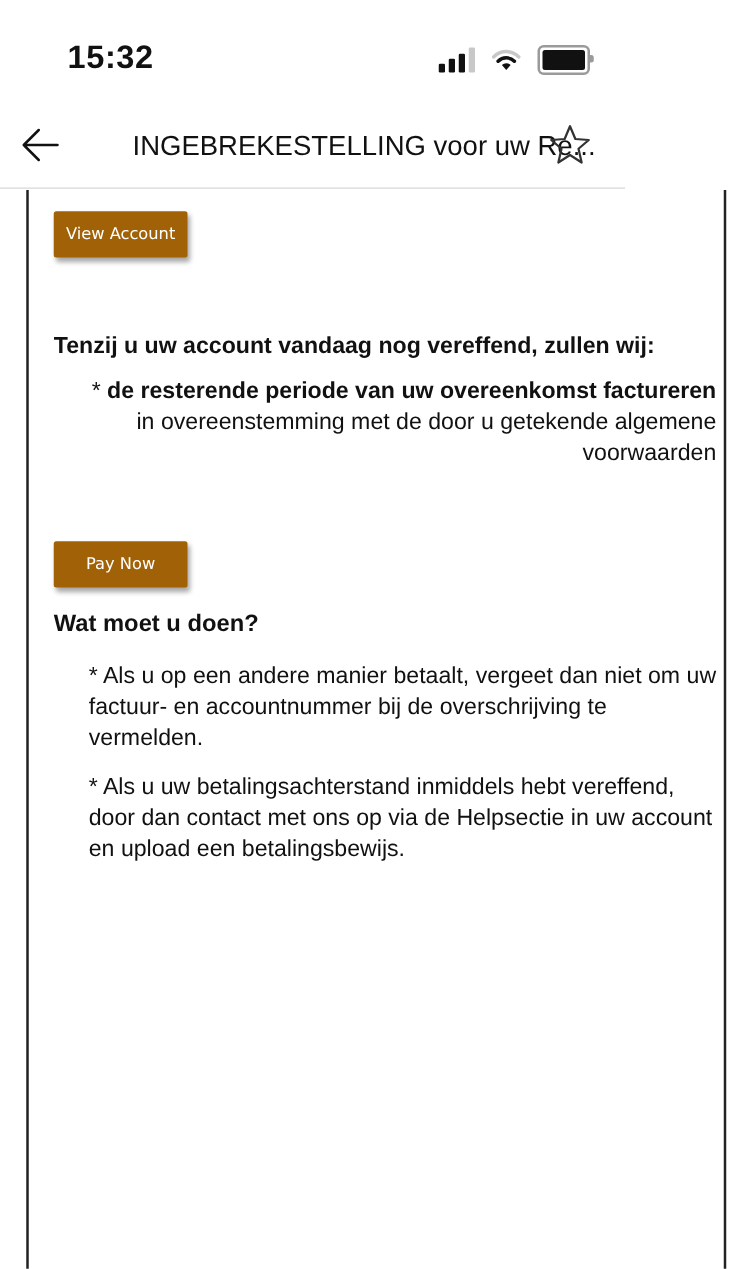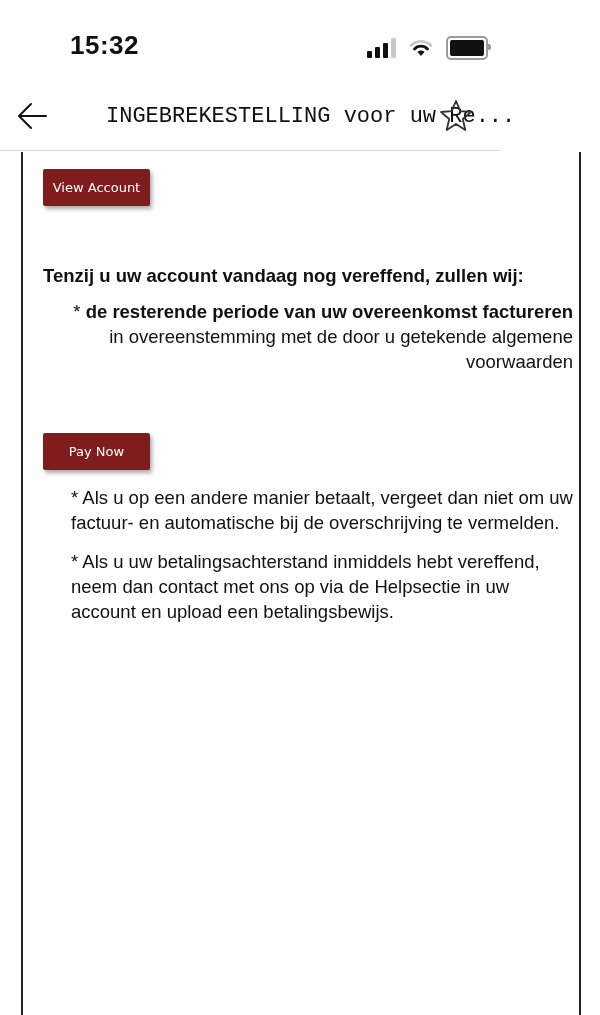--- a/index.html
+++ b/index.html
@@ -4,21 +4,21 @@
   <style>
     html, body { margin: 0; padding: 0; }
     body {
       width: 600px; height: 1015px; overflow: hidden;
       background: #ffffff;
       font-family: "Liberation Sans", sans-serif;
       color: #111;
       position: relative;
     }
     .status-bar {
-      position: absolute; left: 16px; top: 0; width: 500px; height: 90px;
+      position: absolute; left: 0; top: 0; width: 500px; height: 90px;
     }
     .status-time {
       position: absolute; left: 54px; top: 30px;
       font-size: 26px; font-weight: bold; letter-spacing: 0.5px;
     }
     .status-icons {
       position: absolute; right: 28px; top: 36px; display: flex; align-items: center; gap: 12px;
     }
     .signal { display: flex; align-items: flex-end; gap: 3px; height: 20px; }
     .signal span { width: 5px; background: #111; border-radius: 1px; }
@@ -29,38 +29,37 @@
       padding: 2px; box-sizing: content-box;
     }
     .battery .fill { width: 100%; height: 100%; background: #111; border-radius: 2px; }
     .battery::after {
       content: ""; position: absolute; right: -5px; top: 6px; width: 3px; height: 6px;
       background: #9a9a9a; border-radius: 0 2px 2px 0;
     }
     .nav-bar {
       position: absolute; left: 0; top: 90px; width: 500px; height: 60px;
       border-bottom: 1px solid #d8d8d8;
-      font-family: Liberation Mono, monospace;
     }
     .back-btn { position: absolute; left: 14px; top: 8px; width: 36px; height: 36px; }
     .nav-title {
       position: absolute; left: 106px; top: 14px;
       font-size: 22px; color: #111; white-space: nowrap;
     }
     .star-btn { position: absolute; right: 26px; top: 8px; width: 36px; height: 36px; }
     .email-frame {
       position: absolute; left: 21px; top: 152px; width: 556px; height: 880px;
       border-left: 2px solid #222; border-right: 2px solid #222;
     }
     .content {
       position: absolute; left: 43px; top: 169px; width: 530px;
       font-size: 18.5px; line-height: 25px;
     }
     .btn {
-      display: inline-block; background: #7f1d1d; color: #fff;
+      display: inline-block; background: #a16207; color: #fff;
       font-size: 13px; width: 107px; height: 37px; line-height: 37px; text-align: center;
       border-radius: 2px; box-shadow: 2px 3px 4px rgba(0,0,0,0.35);
       font-family: "DejaVu Sans", sans-serif;
     }
     p { margin: 0; }
     .para1 { margin-top: 26px; }
     .para2 { margin-top: 57px; font-weight: bold; }
     .bullet { margin-left: 28px; margin-top: 14px; text-align: right; }
     .bullet.first { margin-top: 11px; }
     .pay-wrap { margin-top: 59px; }
@@ -109,16 +108,17 @@
 
   <p class="para2">Tenzij u uw account vandaag nog vereffend, zullen wij:</p>
 
   <p class="bullet first"><span>* </span><b>de resterende periode van uw overeenkomst factureren</b><span> in overeenstemming met de door u getekende algemene voorwaarden</span></p>
 
 
   <div class="pay-wrap">
     <div class="btn">Pay Now</div>
   </div>
 
+  <p class="heading">Wat moet u doen?</p>
 
-  <p class="bullet2 first">* Als u op een andere manier betaalt, vergeet dan niet om uw factuur- en automatische bij de overschrijving te vermelden.</p>
-  <p class="bullet2">* Als u uw betalingsachterstand inmiddels hebt vereffend, neem dan contact met ons op via de Helpsectie in uw account en upload een betalingsbewijs.</p>
+  <p class="bullet2 first">* Als u op een andere manier betaalt, vergeet dan niet om uw factuur- en accountnummer bij de overschrijving te vermelden.</p>
+  <p class="bullet2">* Als u uw betalingsachterstand inmiddels hebt vereffend, door dan contact met ons op via de Helpsectie in uw account en upload een betalingsbewijs.</p>
 </div>
 
 </body></html>

